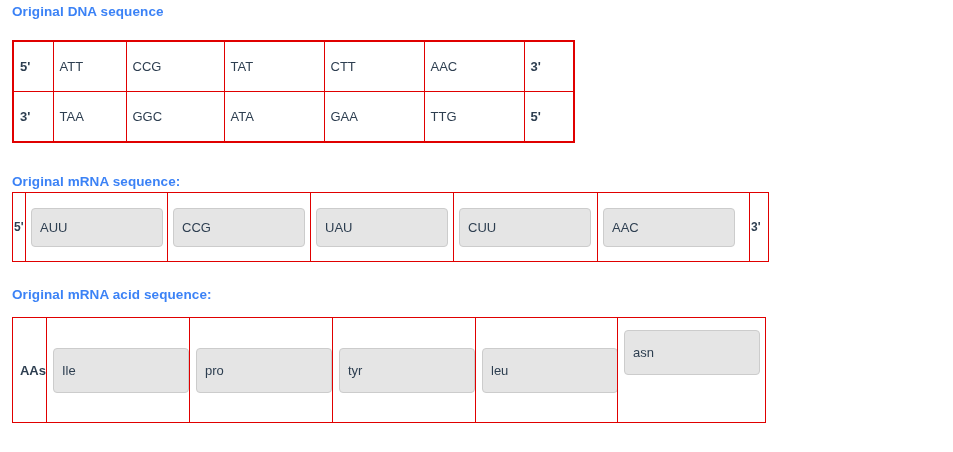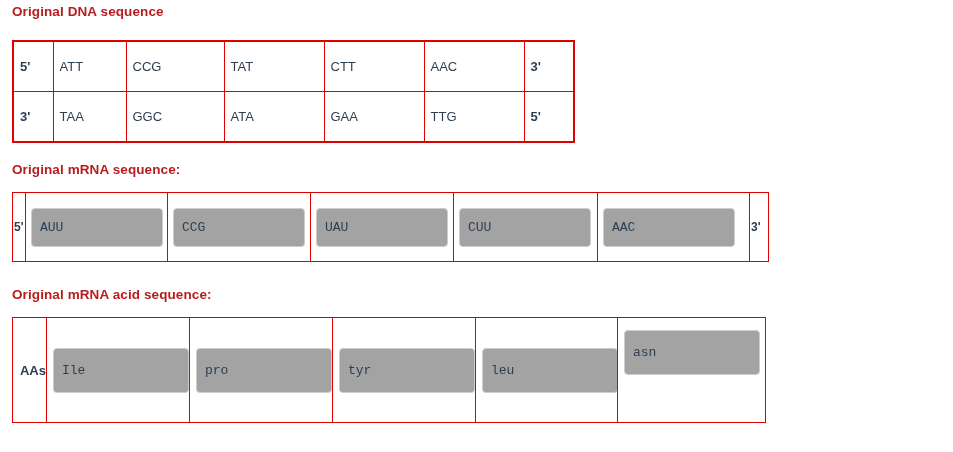--- a/index.html
+++ b/index.html
@@ -13,21 +13,21 @@
     height: 452px;
     position: relative;
     font-family: "Liberation Sans", sans-serif;
     overflow: hidden;
   }
 
   .section-heading {
     position: absolute;
     font-size: 13.5px;
     font-weight: bold;
-    color: #b91c1c;
+    color: #3b82f6;
     letter-spacing: 0.1px;
     white-space: nowrap;
   }
 
   
   .seq-table {
     position: absolute;
     border-collapse: collapse;
     table-layout: fixed;
     background: #ffffff;
@@ -106,23 +106,23 @@
   #aa-table td.aa-cell.top-aligned {
     vertical-align: top;
     padding-top: 12px;
   }
 
   
   input.seq-input {
     box-sizing: border-box;
     border: 1px solid #cccccc;
     border-radius: 4px;
-    background: #a3a3a3;
+    background: #e5e5e5;
     color: #2d3e50;
-    font-family: Liberation Mono, monospace;
+    font-family: Liberation Sans, sans-serif;
     font-size: 13px;
     padding: 8px 8px;
     outline: none;
     display: block;
   }
   input.seq-input.mrna {
     width: 132px;
     height: 39px;
   }
   input.seq-input.aa {
@@ -160,21 +160,21 @@
       <td>TAA</td>
       <td>GGC</td>
       <td>ATA</td>
       <td>GAA</td>
       <td>TTG</td>
       <td class="end-label">5'</td>
     </tr>
   </tbody>
 </table>
 
-<div class="section-heading" style="left:12px; top:162px;">Original mRNA sequence:</div>
+<div class="section-heading" style="left:12px; top:174px;">Original mRNA sequence:</div>
 
 <table class="seq-table" id="mrna-table">
   <colgroup>
     <col style="width:13px">
     <col style="width:142px">
     <col style="width:143px">
     <col style="width:143px">
     <col style="width:144px">
     <col style="width:152px">
     <col style="width:19px">

